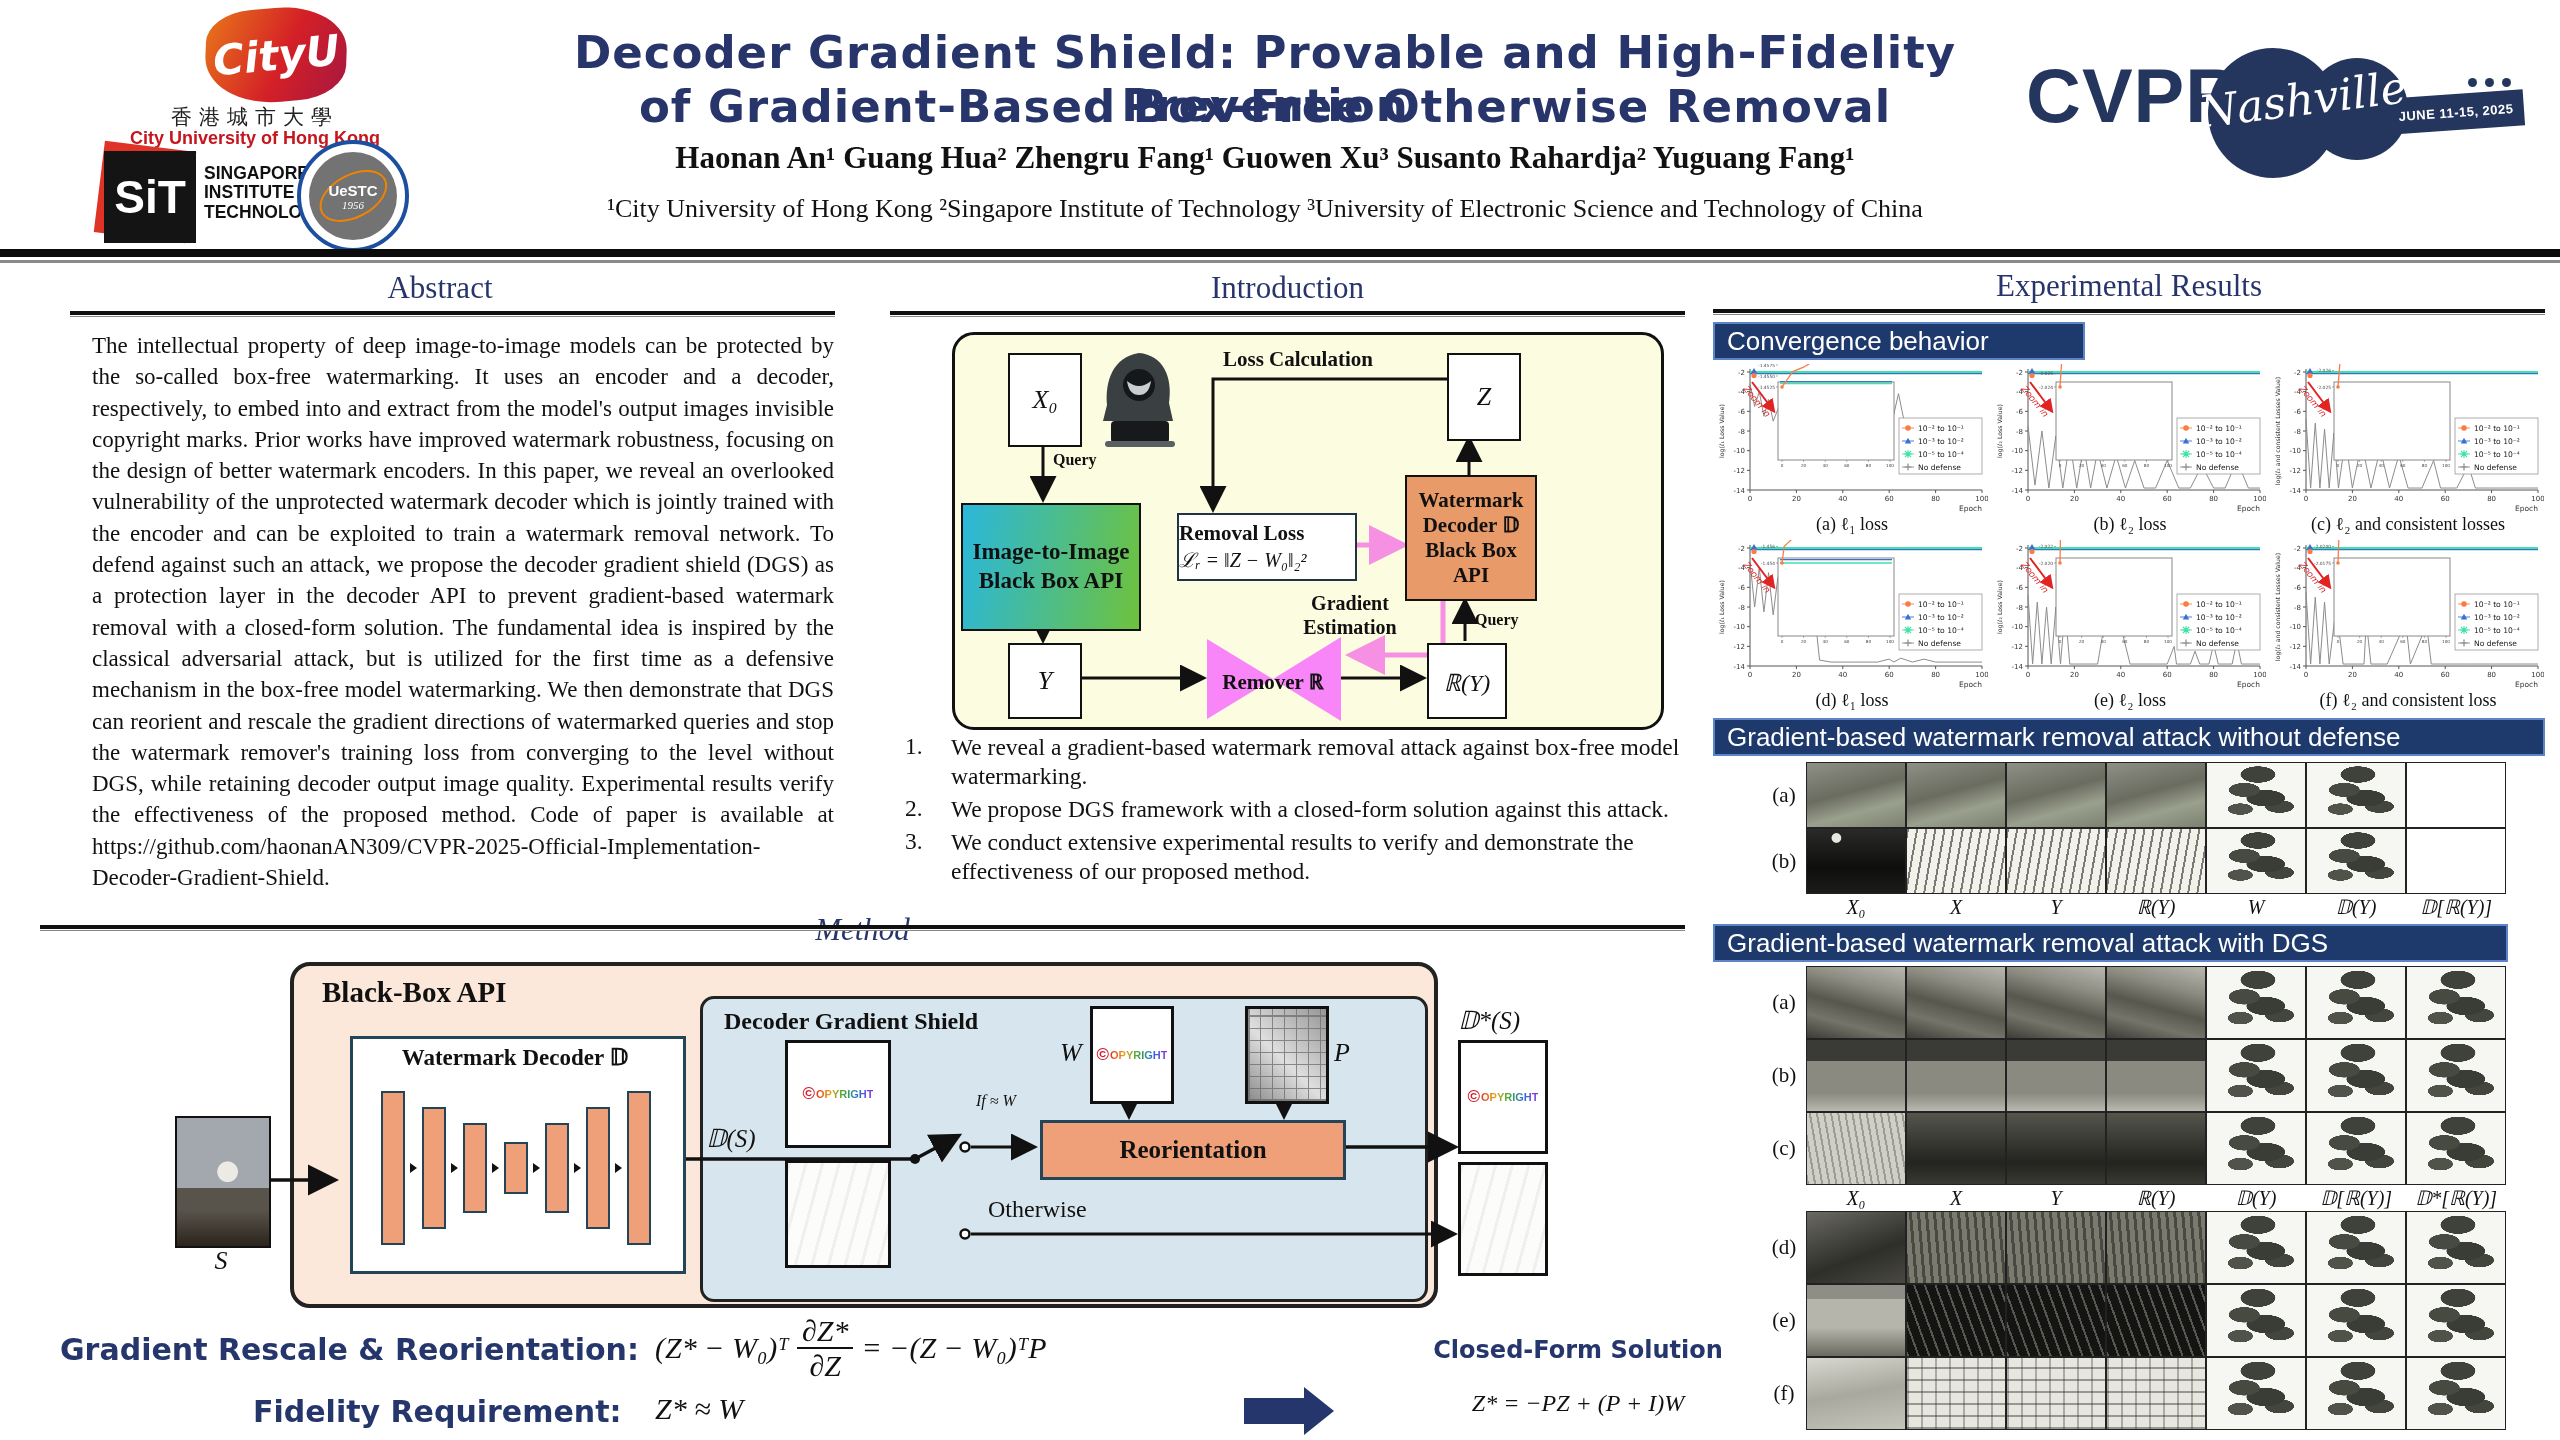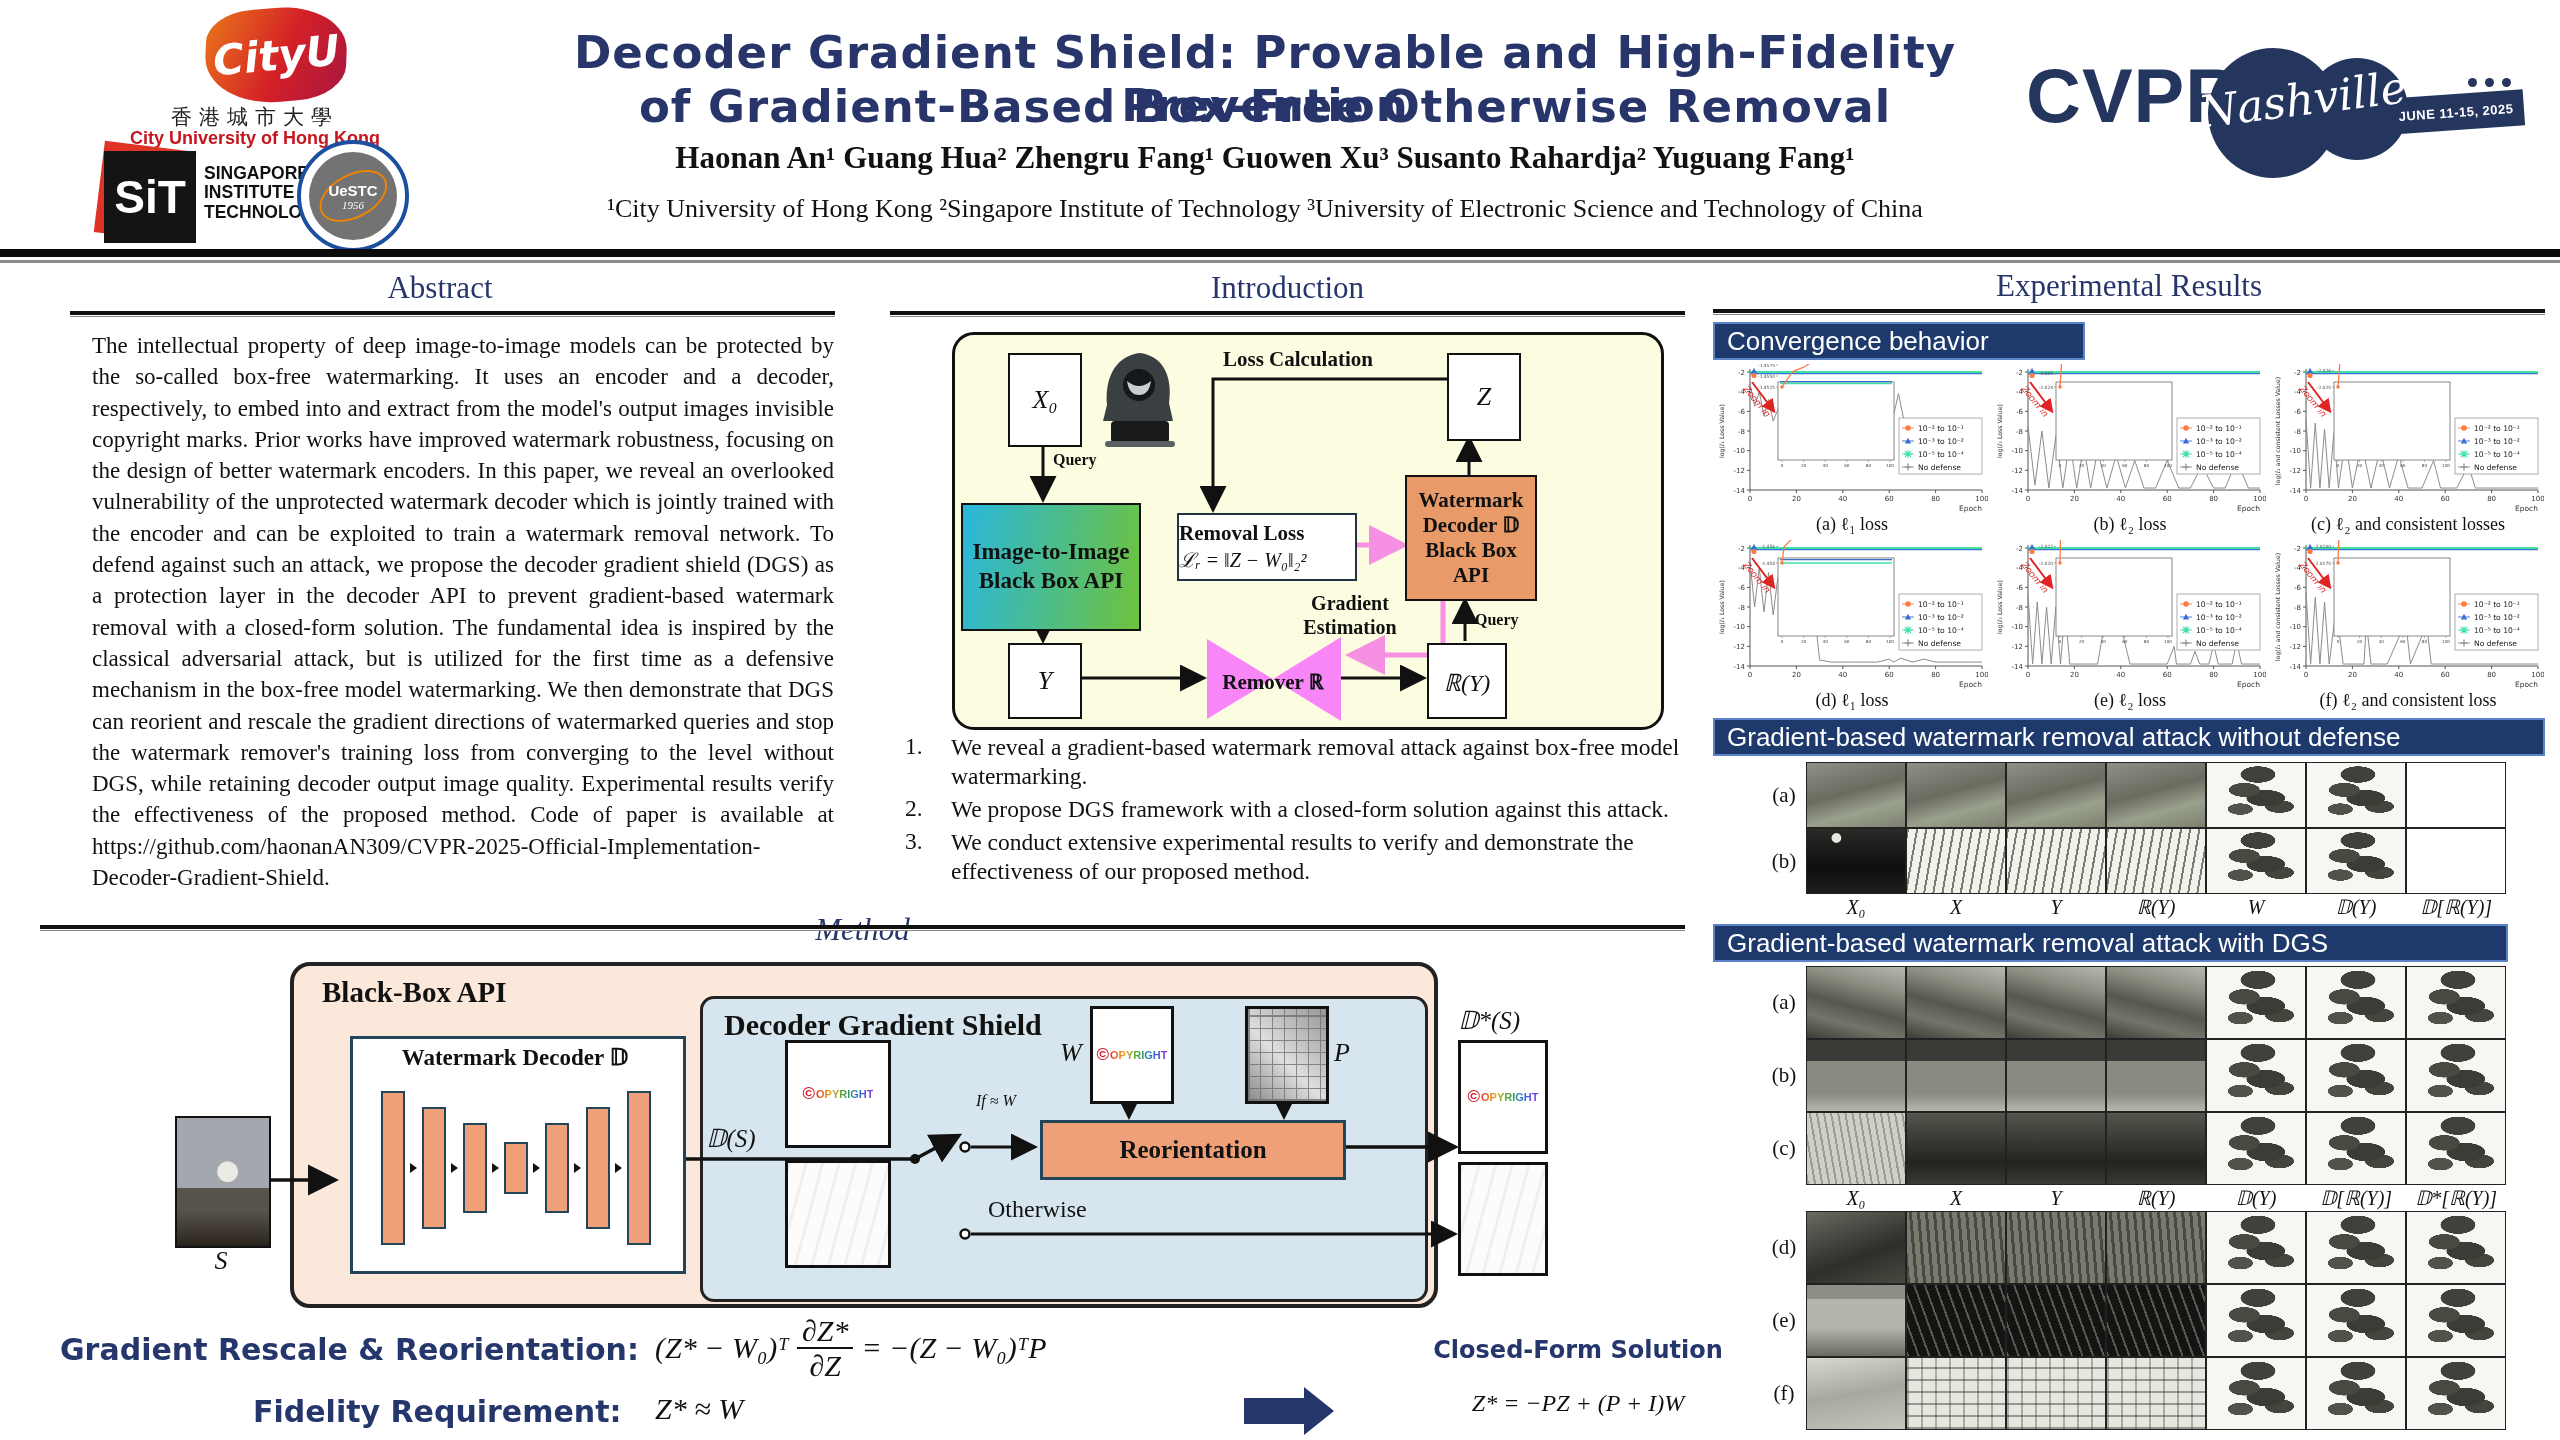--- a/index.html
+++ b/index.html
@@ -76,21 +76,21 @@
   .brow{display:flex;margin-bottom:4px;}
   .brow .n{width:46px;flex:none;}
   .brow .t{line-height:29px;}
   
   .m-diagram{left:170px;top:944px;width:1390px;height:364px;}
   .m-outer{position:absolute;left:120px;top:18px;width:1140px;height:338px;background:#fbe8da;
       border:4px solid #222;border-radius:20px;}
   .m-bblabel{position:absolute;left:152px;top:32px;font-weight:bold;font-size:29px;}
   .m-dgs{position:absolute;left:530px;top:52px;width:722px;height:300px;background:#d7e6ee;
       border:3px solid #222;border-radius:14px;}
-  .m-dgslabel{position:absolute;left:554px;top:64px;font-weight:bold;font-size:30px;font-family:Liberation Serif, serif;}
+  .m-dgslabel{position:absolute;left:554px;top:64px;font-weight:bold;font-size:24px;font-family:Liberation Serif, serif;}
   .m-wd{position:absolute;left:180px;top:92px;width:330px;height:232px;background:#fff;border:3px solid #23455a;}
   .m-wdtitle{position:absolute;left:180px;top:100px;width:330px;text-align:center;font-weight:bold;font-size:23px;}
   .bars{position:absolute;left:196px;top:132px;width:300px;height:184px;display:flex;align-items:center;
       justify-content:center;gap:5px;}
   .bar{background:#efa078;border:2px solid #23455a;width:20px;}
   .h1{height:150px;}.h2{height:118px;}.h3{height:86px;}.h4{height:48px;}
   .bsep{width:0;height:0;border-top:5px solid transparent;border-bottom:5px solid transparent;
       border-left:7px solid #111;}
   .m-img{position:absolute;border:3px solid #111;}
   .s-img{left:5px;top:172px;width:92px;height:128px;border:2.5px solid #111;

